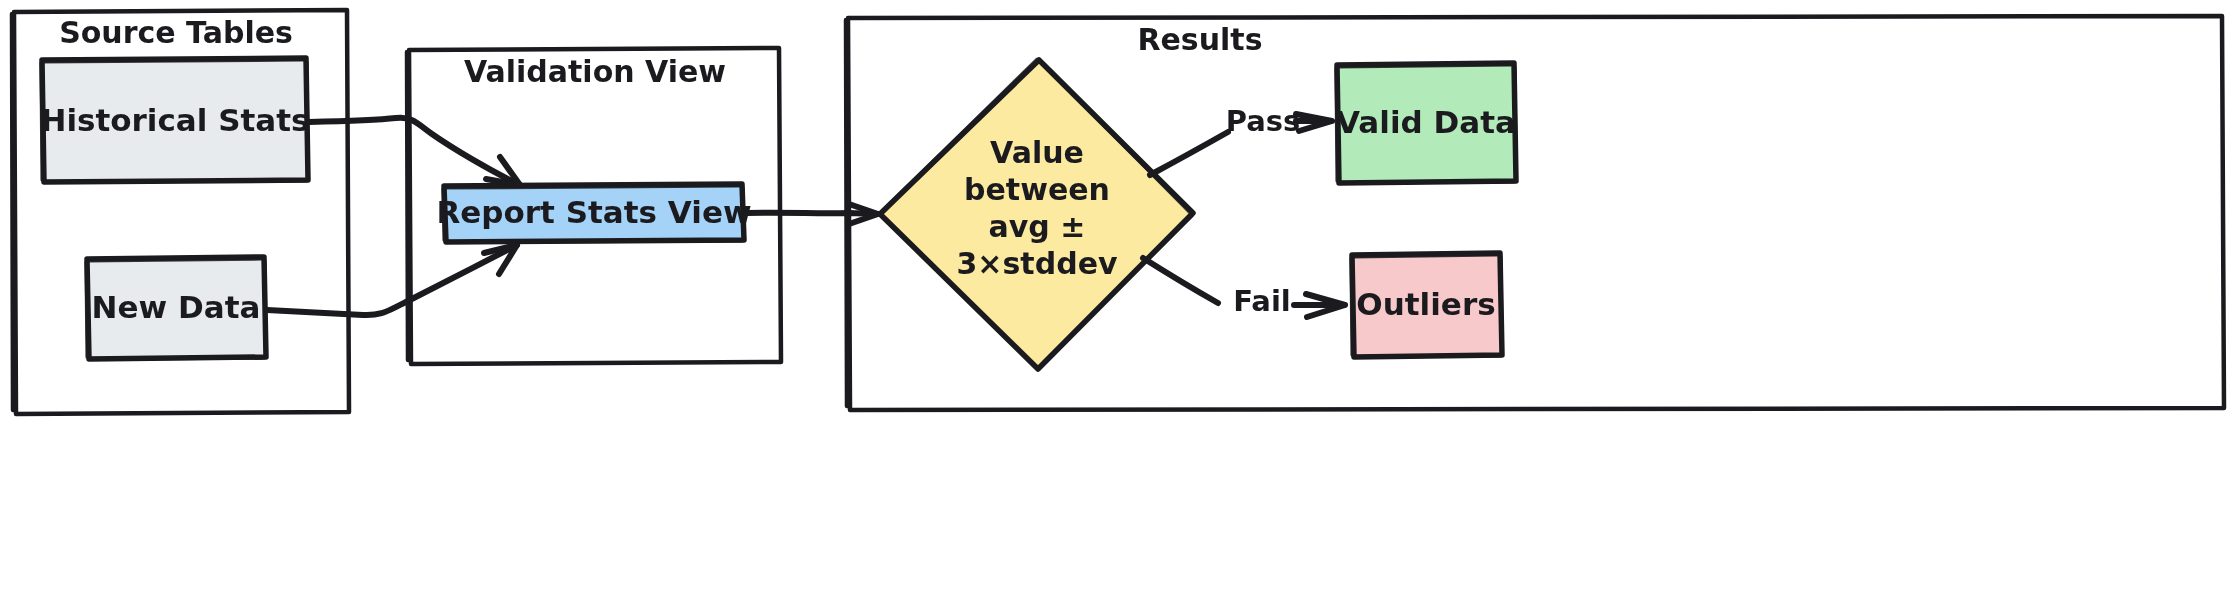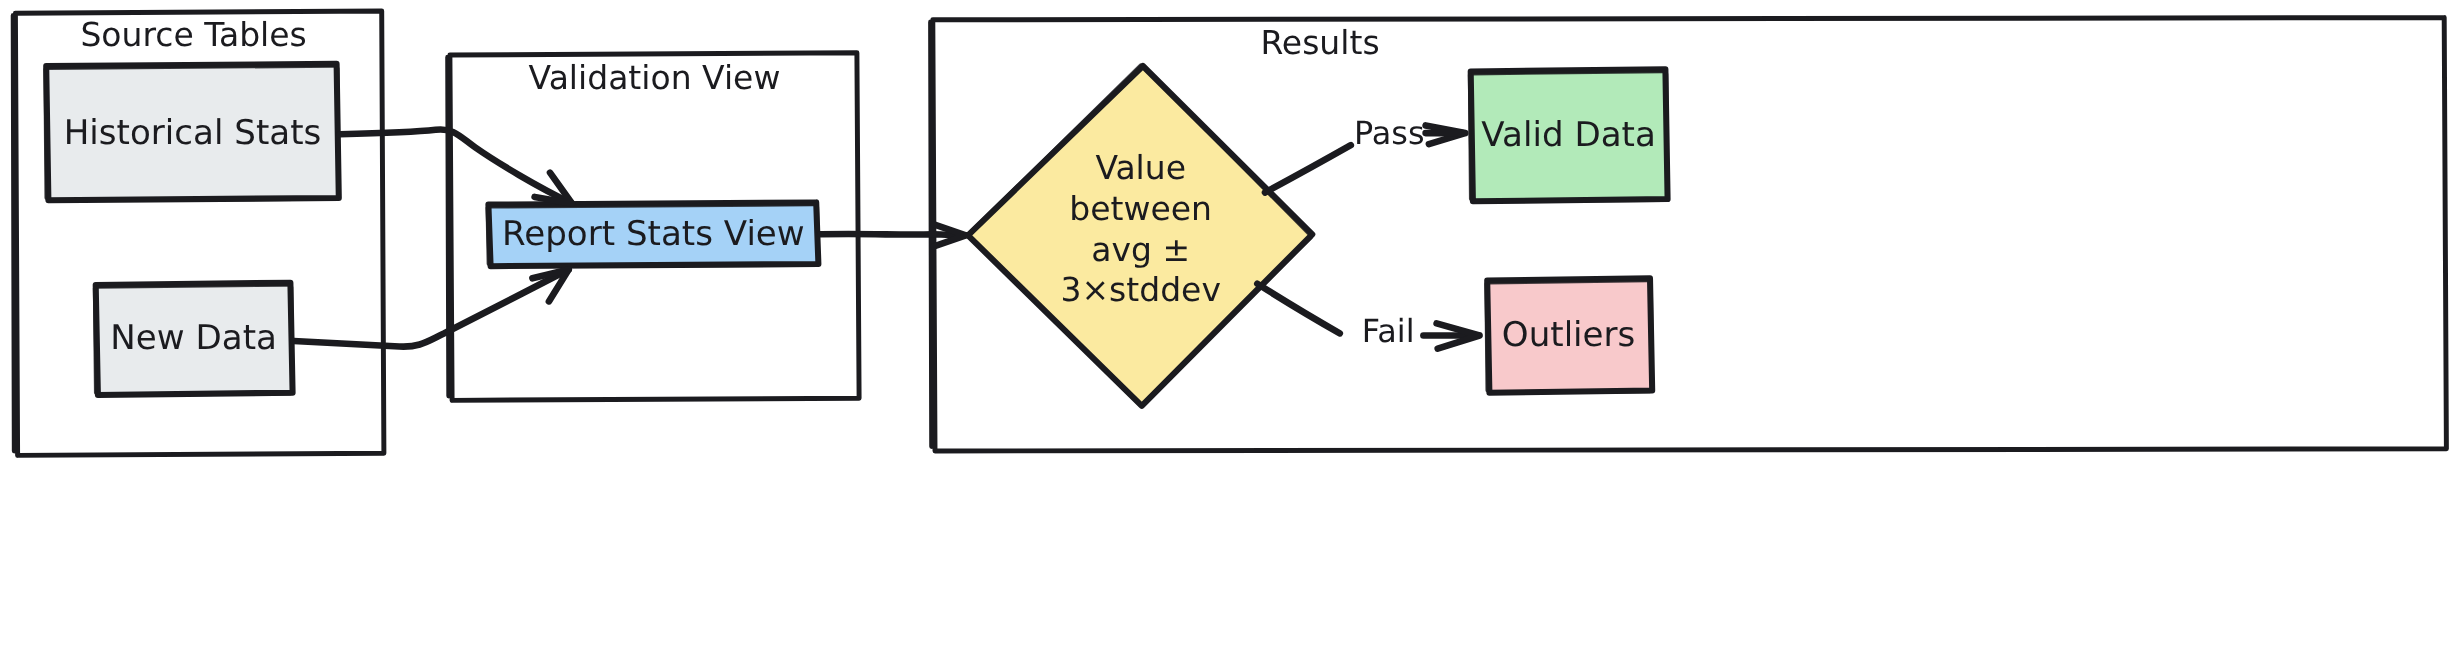--- a/index.html
+++ b/index.html
@@ -12,20 +12,21 @@
     width: 2236px;
     height: 604px;
     overflow: hidden;
     font-family: "DejaVu Sans", sans-serif;
   }
   #diagram-root {
     position: relative;
     width: 2236px;
     height: 427px;
     background: #ffffff;
+    font-weight: bold;
   }
   svg#diagram-svg {
     position: absolute;
     left: 0;
     top: 0;
     width: 2236px;
     height: 604px;
     display: block;
   }
   .node-label,

